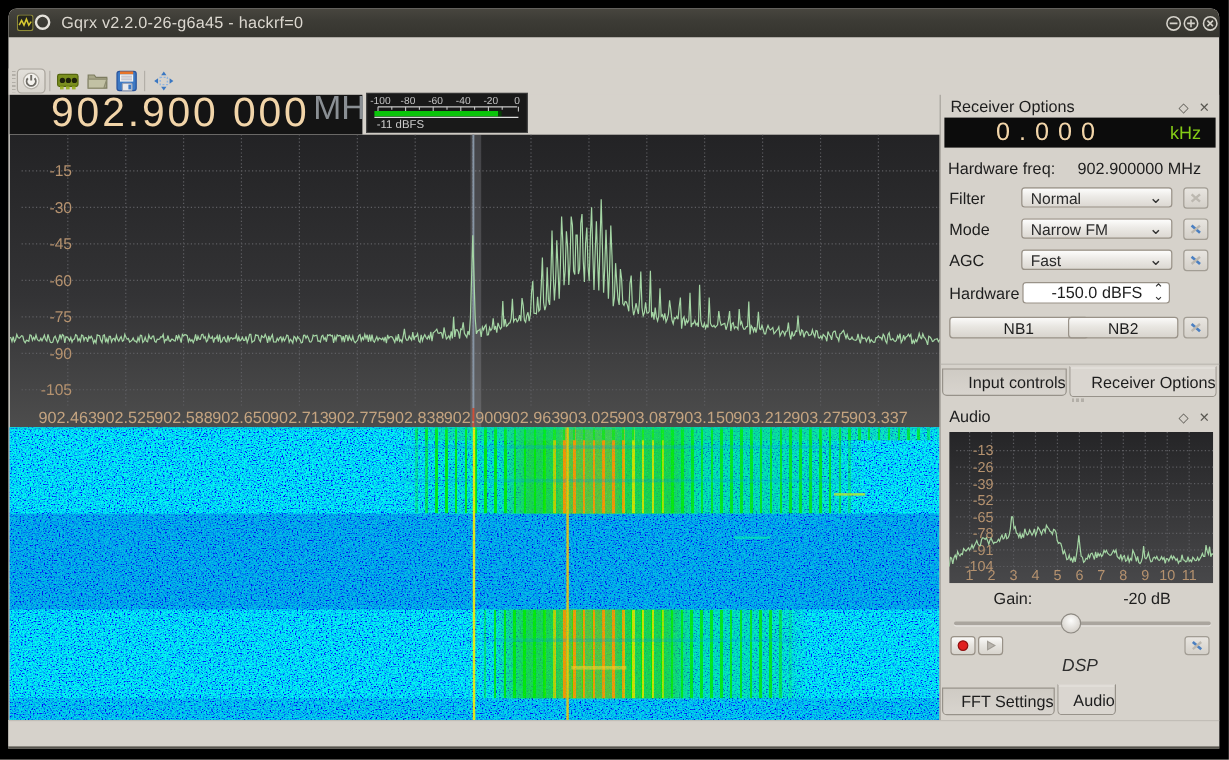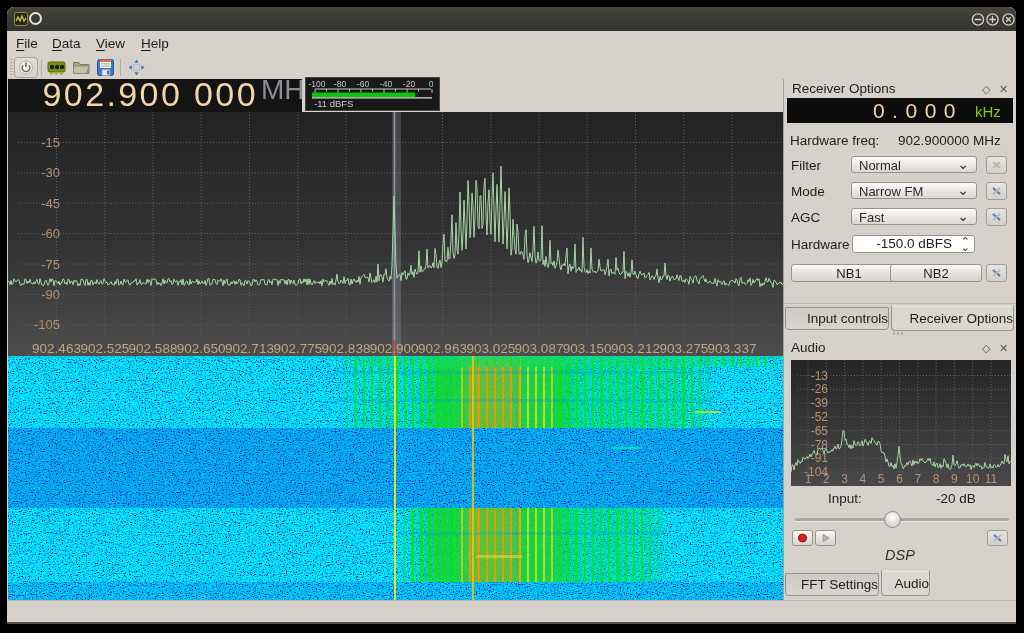--- a/index.html
+++ b/index.html
@@ -34,38 +34,33 @@
 .tabun{background:linear-gradient(#cfcbc4,#d8d4ce);border-radius:0 0 4px 4px}
 </style></head>
 <body>
 <div id="win">
   <div id="titlebar">
     <svg class="abs" style="left:7px;top:5px" width="14" height="14">
       <rect x="0.5" y="0.5" width="13" height="13" rx="2" fill="#26261e" stroke="#8f8c38"></rect>
       <polyline points="2,9 4,5 6,9 8,4 10,9 12,6" fill="none" stroke="#d6c832" stroke-width="1.3"></polyline>
     </svg>
     <div class="abs" style="left:22px;top:5px;width:13px;height:13px;border:2px solid #e4e1da;border-radius:50%;box-sizing:border-box"></div>
+    <div id="titletxt">Gqrx v2.2.0-26-g6a45 - hackrf=0</div>
     <svg class="abs" style="left:964px;top:5px" width="52" height="15">
       <g stroke="#d5d2ca" stroke-width="1.3" fill="none">
         <circle cx="7" cy="7.5" r="5.6"></circle>
           <line x1="3.8" y1="7.5" x2="10.2" y2="7.5"></line>
         <circle cx="21.5" cy="7.5" r="5.6"></circle>
           <line x1="18.3" y1="7.5" x2="24.7" y2="7.5"></line>
           <line x1="21.5" y1="4.3" x2="21.5" y2="10.7"></line>
         <circle cx="37.5" cy="7.5" r="5.6"></circle>
           <line x1="35.2" y1="5.2" x2="39.8" y2="9.8"></line>
           <line x1="39.8" y1="5.2" x2="35.2" y2="9.8"></line>
       </g>
     </svg>
-  </div>
-  <div id="menubar">
-    <span style="left:9px"><u>F</u>ile</span>
-    <span style="left:45px"><u>D</u>ata</span>
-    <span style="left:89px"><u>V</u>iew</span>
-    <span style="left:134px"><u>H</u>elp</span>
   </div>
   <div id="toolbar">
     <div class="abs" style="left:3px;top:2px;width:3px;height:18px;background:repeating-linear-gradient(#aaa69f 0 1.2px,transparent 1.2px 3px);opacity:0.8"></div>
     <div class="abs" style="left:7px;top:0;width:24px;height:21px;border:1px solid #a8a39b;border-radius:4px;background:linear-gradient(#e2dfd9,#d8d4cd);box-sizing:border-box">
       <svg width="22" height="19">
           <circle cx="11" cy="9.5" r="6.5" fill="#f4f2ee" stroke="#b5b1a9"></circle>
       <path d="M 8.2 7.2 A 3.8 3.8 0 1 0 13.8 7.2" fill="none" stroke="#6e6b65" stroke-width="1.6"></path>
       <line x1="11" y1="4.5" x2="11" y2="9" stroke="#6e6b65" stroke-width="1.6"></line>
         </svg>
     </div>
@@ -261,21 +256,21 @@
       </defs>
 <rect width="775" height="244" filter="url(#sp2)"></rect>
     </svg>
   </div>
 
 <div class="abs" style="left:783px;top:79px;width:233px;height:521px;background:#d6d2cb;border-left:1px solid #a6a29b;box-sizing:border-box"></div>
 <div class="docktitle" style="left:792px;top:81px">Receiver Options</div>
 <div class="dockbtn" style="left:982px;top:83px">◇</div>
 <div class="dockbtn" style="left:999px;top:83px">✕</div>
 <div class="abs" style="left:787px;top:98px;width:226px;height:25px;background:#0c0c0c"></div>
-<div class="abs" style="left:787px;top:98px;width:176px;height:25px;color:#f2d5a9;font-size:21px;letter-spacing:7.5px;line-height:26px;text-align:right">0.000</div>
+<div class="abs" style="left:787px;top:98px;width:176px;height:25px;color:#f2d5a9;font-size:21px;letter-spacing:7.5px;line-height:26px;text-align:center">0.000</div>
 <div class="abs" style="left:975px;top:103px;color:#84cc16;font-size:15px">kHz</div>
 <div class="lab" style="left:790px;top:133px">Hardware freq:</div>
 <div class="lab" style="left:898px;top:133px">902.900000 MHz</div>
 <div class="lab" style="left:791px;top:158px">Filter</div>
 <div class="combo" style="left:851px;top:156px;width:126px">Normal<span class="chev">⌄</span></div>
 <div class="toolbtn2" style="left:986px;top:156px"><svg width="19" height="16">
       <path d="M6 5 L13 11 M13 5 L6 11" stroke="#bcb8b0" stroke-width="2"></path>
     </svg></div>
 <div class="lab" style="left:791px;top:184px">Mode</div>
 <div class="combo" style="left:851px;top:182px;width:126px">Narrow FM<span class="chev">⌄</span></div>
@@ -353,21 +348,21 @@
       <text x="90.2" y="123" text-anchor="middle">5</text>
       <text x="108.5" y="123" text-anchor="middle">6</text>
       <text x="126.8" y="123" text-anchor="middle">7</text>
       <text x="145.1" y="123" text-anchor="middle">8</text>
       <text x="163.4" y="123" text-anchor="middle">9</text>
       <text x="181.7" y="123" text-anchor="middle">10</text>
       <text x="200.0" y="123" text-anchor="middle">11</text>
     </g>
     <polyline points="0.0,112.2 1.0,104.6 2.0,105.2 3.0,110.0 4.0,104.8 5.0,102.6 6.0,105.4 7.0,99.7 8.0,102.1 9.0,103.3 10.0,101.4 11.0,102.1 12.0,97.2 13.0,98.3 14.0,99.2 15.0,97.9 16.0,96.5 17.0,98.4 18.0,96.9 19.0,94.1 20.0,97.0 21.0,94.6 22.0,92.7 23.0,90.5 24.0,93.5 25.0,94.6 26.0,94.7 27.0,89.4 28.0,88.1 29.0,88.6 30.0,89.5 31.0,88.1 32.0,90.6 33.0,93.5 34.0,89.9 35.0,88.5 36.0,91.0 37.0,93.0 38.0,91.8 39.0,92.2 40.0,91.4 41.0,89.4 42.0,91.1 43.0,87.9 44.0,85.9 45.0,89.1 46.0,88.3 47.0,84.2 48.0,88.9 49.0,88.3 50.0,85.9 51.0,80.3 52.0,70.7 53.0,70.7 54.0,80.3 55.0,79.0 56.0,84.3 57.0,84.7 58.0,87.8 59.0,84.5 60.0,88.9 61.0,85.3 62.0,88.0 63.0,80.6 64.0,83.8 65.0,85.8 66.0,84.9 67.0,81.6 68.0,83.8 69.0,86.0 70.0,84.1 71.0,80.8 72.0,86.2 73.0,83.3 74.0,79.3 75.0,80.9 76.0,83.0 77.0,85.3 78.0,81.8 79.0,80.9 80.0,83.5 81.0,77.7 82.0,79.5 83.0,80.6 84.0,82.7 85.0,83.3 86.0,85.3 87.0,81.2 88.0,81.7 89.0,83.7 90.0,90.5 91.0,92.8 92.0,92.2 93.0,92.9 94.0,96.3 95.0,102.0 96.0,98.9 97.0,102.0 98.0,106.3 99.0,105.9 100.0,102.5 101.0,106.8 102.0,105.4 103.0,108.9 104.0,103.7 105.0,108.2 106.0,102.7 107.0,95.6 108.0,86.1 109.0,95.6 110.0,103.7 111.0,104.2 112.0,108.6 113.0,107.7 114.0,105.3 115.0,105.9 116.0,102.4 117.0,104.8 118.0,101.5 119.0,100.9 120.0,103.2 121.0,106.2 122.0,99.9 123.0,104.8 124.0,101.1 125.0,103.2 126.0,101.3 127.0,103.8 128.0,102.4 129.0,98.7 130.0,100.5 131.0,98.6 132.0,101.0 133.0,102.0 134.0,102.8 135.0,102.3 136.0,100.4 137.0,98.5 138.0,100.5 139.0,98.3 140.0,103.7 141.0,104.8 142.0,105.7 143.0,102.0 144.0,106.9 145.0,104.1 146.0,103.1 147.0,107.7 148.0,107.0 149.0,103.7 150.0,108.3 151.0,105.4 152.0,106.8 153.0,98.6 154.0,100.6 155.0,103.5 156.0,107.7 157.0,103.7 158.0,108.7 159.0,109.7 160.0,108.1 161.0,104.7 162.0,95.1 163.0,104.7 164.0,105.7 165.0,103.9 166.0,100.7 167.0,104.9 168.0,108.1 169.0,107.9 170.0,105.1 171.0,104.2 172.0,105.7 173.0,103.7 174.0,106.1 175.0,107.1 176.0,106.1 177.0,103.9 178.0,106.2 179.0,104.7 180.0,109.5 181.0,105.6 182.0,105.7 183.0,107.6 184.0,105.1 185.0,103.2 186.0,105.9 187.0,103.5 188.0,105.1 189.0,107.0 190.0,105.6 191.0,109.3 192.0,107.5 193.0,107.9 194.0,102.3 195.0,106.5 196.0,106.8 197.0,108.1 198.0,107.9 199.0,103.8 200.0,107.8 201.0,106.7 202.0,108.1 203.0,104.4 204.0,105.5 205.0,107.2 206.0,107.1 207.0,104.5 208.0,107.0 209.0,105.5 210.0,103.7 211.0,101.2 212.0,103.7 213.0,103.7 214.0,94.3 215.0,99.3 216.0,101.8 217.0,95.6 218.0,103.9 219.0,101.3 220.0,102.0" fill="none" stroke="#a5d6a5" stroke-width="1"></polyline>
   </svg>
-<div class="lab" style="left:828px;top:491px">Input:</div>
+<div class="lab" style="left:828px;top:491px">Gain:</div>
 <div class="lab" style="left:936px;top:491px">-20 dB</div>
 <div class="abs" style="left:795px;top:518px;width:214px;height:3px;background:#aaa59e;border-radius:2px;box-shadow:0 1px 0 #eceae6"></div>
 <div class="abs" style="left:884px;top:511px;width:17px;height:17px;border-radius:50%;background:radial-gradient(circle at 50% 35%,#fdfdfc,#d9d5cf 70%,#c8c4bd);border:1px solid #8e8a83;box-sizing:border-box"></div>
 <div class="pushbtn" style="left:792px;top:530px;width:21px;height:16px"><svg width="19" height="14">
       <circle cx="9.5" cy="7" r="4" fill="#e02020" stroke="#901010"></circle>
     </svg></div>
 <div class="pushbtn" style="left:815px;top:530px;width:21px;height:16px"><svg width="19" height="14">
       <path d="M7 3.5 L13 7 L7 10.5 z" fill="#b9b5ae" stroke="#a09c94"></path>
     </svg></div>
 <div class="toolbtn2" style="left:987px;top:530px;height:16px"><svg width="19" height="14">

